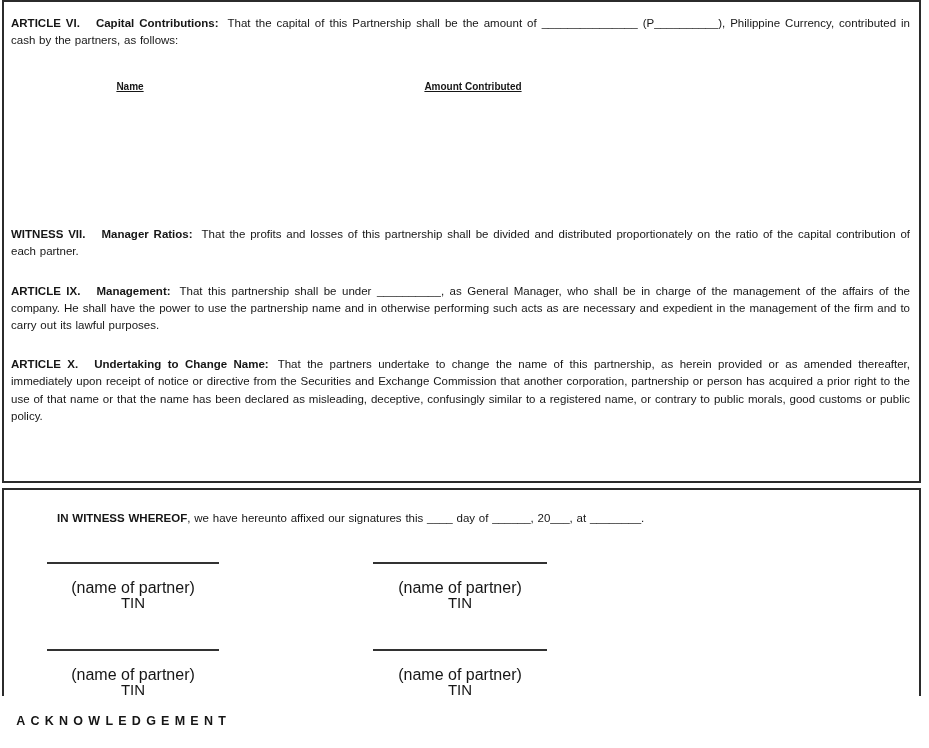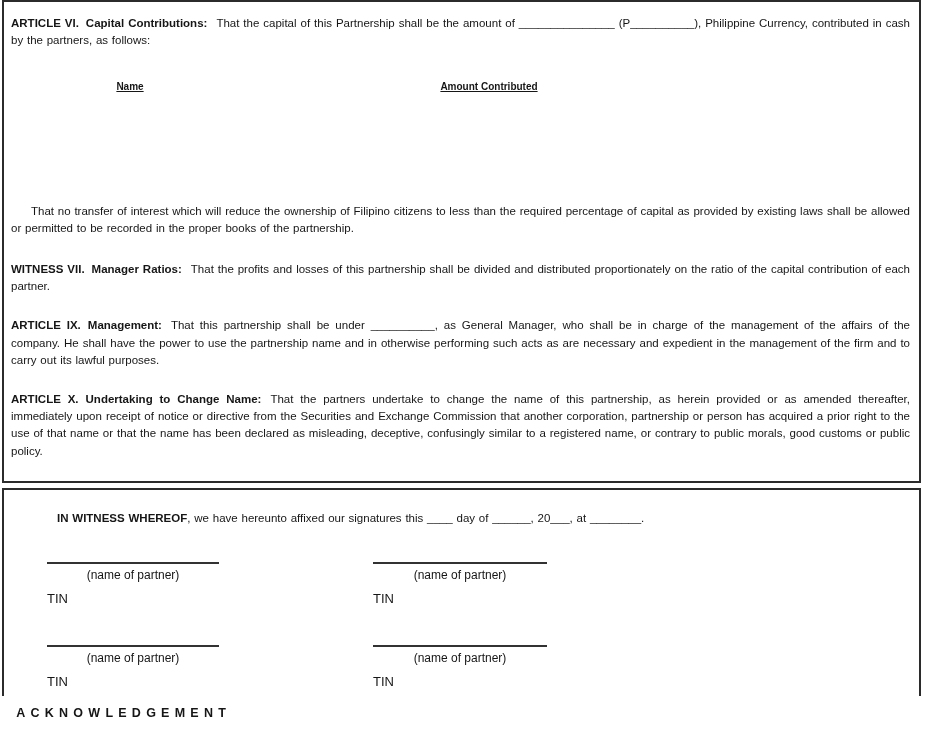--- a/index.html
+++ b/index.html
@@ -17,50 +17,50 @@
     border: 2px solid #2b2b2b; background: #fff;
     box-sizing: border-box;
   }
   .box-main { top: 0; height: 483px; padding: 13px 9px 0 7px; }
   .box-witness { top: 488px; height: 208px; border-bottom: none; padding: 20px 9px 0 7px; }
 
   .para {
     margin: 0; text-align: justify;
     font-size: 11.5px; line-height: 17.4px; word-spacing: 0.6px;
   }
-  .art-label { font-weight: bold; margin-right: 7px; }
+  .art-label { font-weight: bold; margin-right: 16px; }
   .art-head  { font-weight: bold; margin-right: 9px; }
   .indented  { text-indent: 20px; }
 
   .col-headers { position: relative; height: 16px; margin-top: 29px; }
   .col-head {
     position: absolute; top: 0; display: block;
     font-size: 10px; font-weight: bold; text-decoration: underline;
     text-align: center; line-height: 16px;
   }
   .name-head   { left: 33px;  width: 172px; }
-  .amount-head { left: 383px; width: 190px; }
+  .amount-head { left: 367px; width: 190px; }
 
   .spacer-fillin { height: 108px; }
   .mt-clause  { margin-top: 0; }
   .mt-art7    { margin-top: 23px; }
   .mt-art9    { margin-top: 22px; }
   .mt-art10   { margin-top: 21px; }
 
   .witness-para { margin: 0; text-indent: 46px; font-size: 11.5px; line-height: 17.4px; word-spacing: 0.6px; }
   .witness-lead { font-weight: bold; }
 
   .sig-grid { margin-top: 35px; }
   .sig-row { display: flex; margin-left: 36px; }
   .sig-row-2 { margin-top: 39px; }
   .sig-cell { width: 172px; }
   .sig-cell-right { width: 174px; margin-left: 154px; }
   .sig-line { border-top: 2px solid #323232; height: 0; }
-  .sig-caption { margin-top: 5px; font-size: 12px; line-height: 13px; text-align: center; }
-  .sig-tin { margin-top: 10px; font-size: 13px; line-height: 14px; text-align: left; }
+  .sig-caption { margin-top: 17px; font-size: 16px; line-height: 13px; text-align: center; }
+  .sig-tin { margin-top: 2px; font-size: 15px; line-height: 14px; text-align: center; }
 
   .sig-note { margin-top: 24px; font-size: 10.5px; line-height: 13px; text-align: center; }
   .ack-title {
     margin-top: 17px; 
     font-size: 12.5px; font-weight: bold; letter-spacing: 0.42em;
     padding-left: 0.42em; 
   }
 </style>
 </head>
 <body>
@@ -73,21 +73,20 @@
       <span class="art-label">ARTICLE VI.</span><span class="art-head">Capital Contributions:</span><span>That the capital of this Partnership shall be the amount of _______________ (P__________), Philippine Currency, contributed in cash by the partners, as follows:</span>
     </p>
 
     <div class="col-headers">
       <span class="col-head name-head">Name</span>
       <span class="col-head amount-head">Amount Contributed</span>
     </div>
 
     <div class="spacer-fillin"></div>
 
-    <p class="para indented mt-clause">That no transfer of interest which will reduce the ownership of Filipino citizens to less than the required percentage of capital as provided by existing laws shall be allowed or permitted to be recorded in the proper books of the partnership.</p>
 
     <p class="para mt-art7">
       <span class="art-label">WITNESS VII.</span><span class="art-head">Manager Ratios:</span><span>That the profits and losses of this partnership shall be divided and distributed proportionately on the ratio of the capital contribution of each partner.</span>
     </p>
 
     <p class="para mt-art9">
       <span class="art-label">ARTICLE IX.</span><span class="art-head">Management:</span><span>That this partnership shall be under __________, as General Manager, who shall be in charge of the management of the affairs of the company. He shall have the power to use the partnership name and in otherwise performing such acts as are necessary and expedient in the management of the firm and to carry out its lawful purposes.</span>
     </p>
 
     <p class="para mt-art10">

